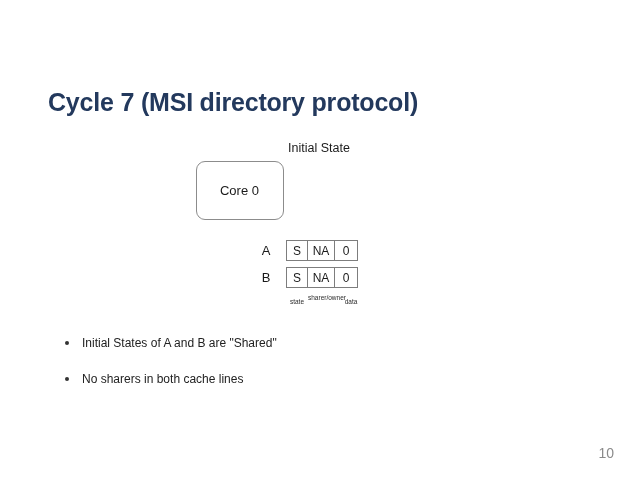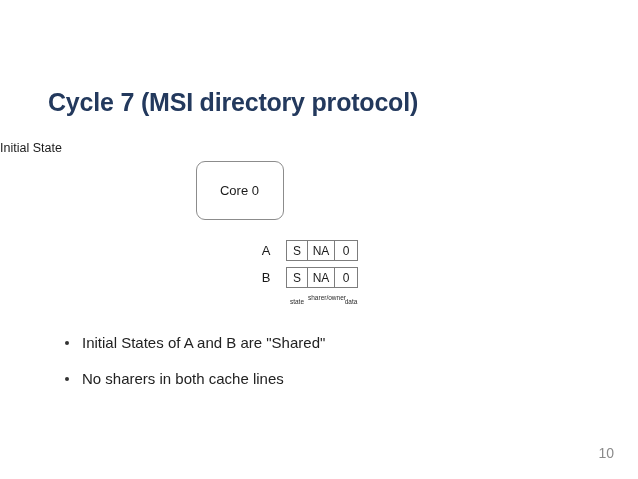--- a/index.html
+++ b/index.html
@@ -36,21 +36,21 @@
 
   
   .diagram {
     position: absolute;
     left: 0;
     top: 140px;
     width: 638px;
   }
 
   .diagram-caption {
-    text-align: left;
+    text-align: center;
     font-size: 12.5px;
     color: #1a1a1a;
     line-height: 16px;
   }
 
   .core-row {
     position: relative;
     margin: 5px auto 0 auto;
     width: 247px;
     height: 61px;
@@ -151,21 +151,21 @@
     left: 60px;
     top: 333px;
     width: 520px;
     margin: 0;
     padding: 0;
     list-style: none;
   }
   .bullet {
     position: relative;
     padding-left: 22px;
-    font-size: 15px;
+    font-size: 12px;
     color: #222222;
     line-height: 20px;
     margin-bottom: 16px;
   }
   .bullet::before {
     content: "";
     position: absolute;
     left: 5px;
     top: 8px;
     width: 4px;

